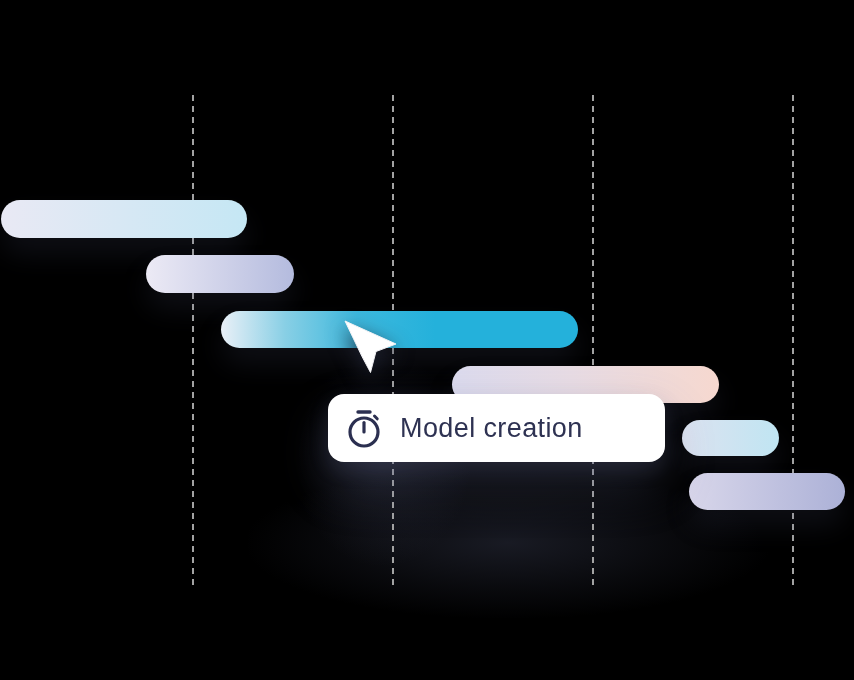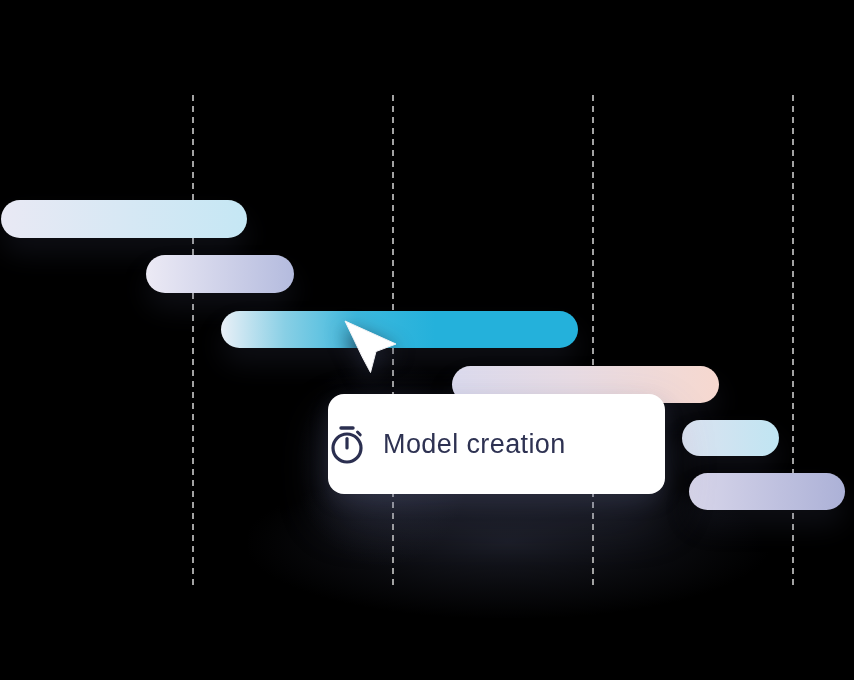--- a/index.html
+++ b/index.html
@@ -43,25 +43,26 @@
   .bar {
     position: absolute;
     border-radius: 19px;
     z-index: 2;
     box-shadow: 0 16px 28px rgba(88, 94, 128, 0.16);
   }
   
   .tooltip {
     position: absolute;
     left: 328px; top: 394px;
-    width: 337px; height: 100px;
+    width: 337px; height: 68px;
     background: #ffffff;
     border-radius: 16px;
     display: flex;
     align-items: center;
+    padding-left: 17px;
     box-sizing: border-box;
     z-index: 4;
     box-shadow: 0 24px 50px rgba(96,102,138,0.30), 0 8px 20px rgba(96,102,138,0.18);
   }
   .tooltip .stopwatch {
     width: 38px;
     height: 40px;
     flex: 0 0 auto;
   }
   .tooltip .label {

